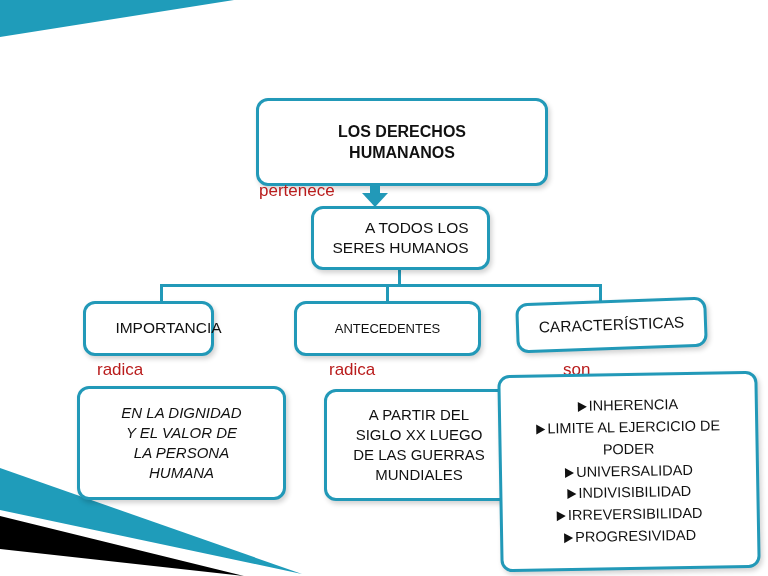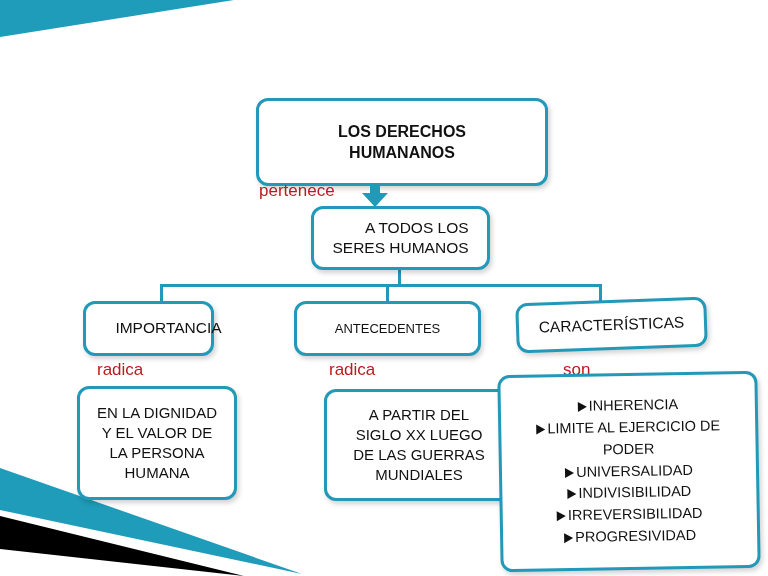--- a/index.html
+++ b/index.html
@@ -35,21 +35,21 @@
   .txt { white-space:pre-line; line-height:1.32; }
   .bold { font-weight:700; }
 
   .root    { left:256px; top:98px;  width:292px; height:88px; font-size:16px; }
   .belongs { left:311px; top:206px; width:179px; height:64px; font-size:15.5px;text-align:right; }
 
   .hdr-importancia    { left:83px;  top:301px; width:131px; height:55px; font-size:15.5px;padding-left:40px; }
   .hdr-antecedentes   { left:294px; top:301px; width:187px; height:55px; font-size:13px; }
   .hdr-caracteristicas{ left:516px; top:300px; width:191px; height:50px; font-size:15.5px; transform:rotate(-2deg); }
 
-  .det-dignidad { left:77px;  top:386px; width:160px; height:114px; font-size:15px; }
+  .det-dignidad { left:77px;  top:386px; width:209px; height:114px; font-size:15px;font-style:italic; }
   .det-partir   { left:290px; top:389px; width:190px; height:112px; font-size:15px;margin-left:34px; }
   .det-lista    { left:499px; top:373px; width:260px; height:197px; font-size:14.5px;
                   flex-direction:column; padding:10px 8px; transform:rotate(-1deg); }
 
   .list-item { line-height:1.5; text-align:center; }
   .bullet {
     display:inline-block; width:0; height:0;
     border-top:5px solid transparent;
     border-bottom:5px solid transparent;
     border-left:9px solid #111111;

